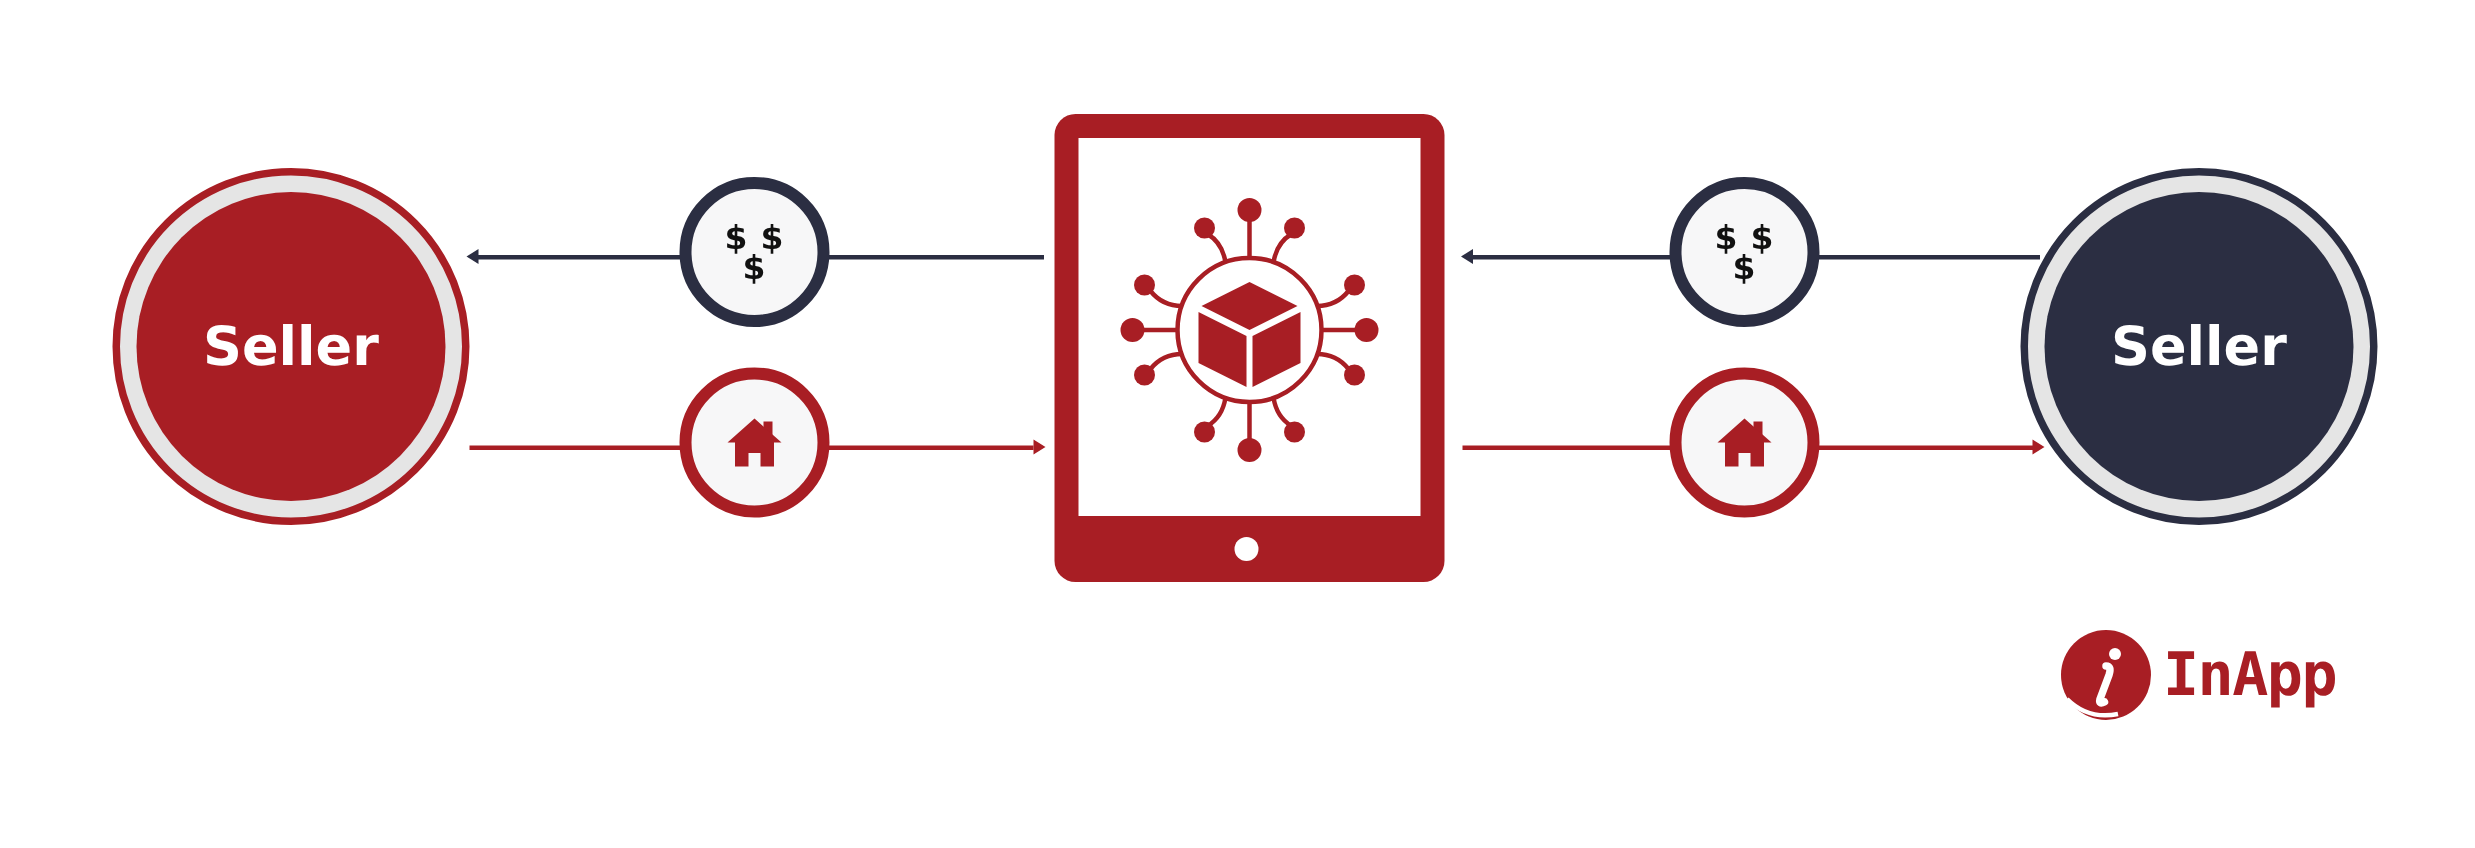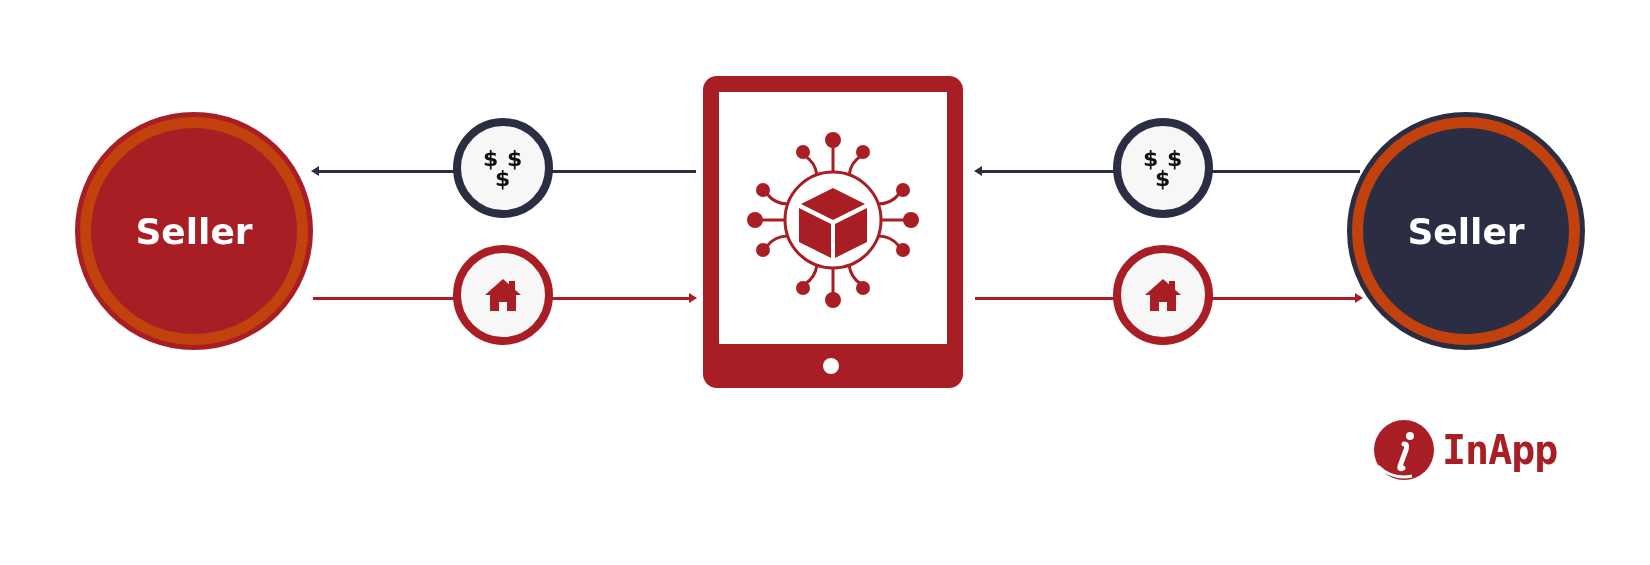--- a/index.html
+++ b/index.html
@@ -1,17 +1,17 @@
 <!DOCTYPE html>
 <html><head>
 <meta charset="utf-8">
 <style>
   html, body { margin:0; padding:0; background:#ffffff; }
   body { width:1650px; height:565px; position:relative; overflow:hidden; font-family:"DejaVu Sans", sans-serif; }
-  .party-outer { position:absolute; border-radius:50%; box-sizing:border-box; background:#c2410c; }
+  .party-outer { position:absolute; border-radius:50%; box-sizing:border-box; background:#e5e5e5; }
   .party-inner { position:absolute; border-radius:50%; display:flex; align-items:center; justify-content:center; color:#fff; font-weight:bold; font-size:36px; }
   .node { position:absolute; width:100px; height:100px; border-radius:50%; box-sizing:border-box; background:#f7f7f8; border:8px solid; display:flex; align-items:center; justify-content:center; }
   .line { position:absolute; height:3px; }
   .arrow-l { position:absolute; width:0; height:0; border-top:5px solid transparent; border-bottom:5px solid transparent; }
   .arrow-r { position:absolute; width:0; height:0; border-top:5px solid transparent; border-bottom:5px solid transparent; }
   .tablet { position:absolute; left:703px; top:76px; width:260px; height:312px; background:#a81e24; border-radius:14px; }
   .screen { position:absolute; left:16px; top:16px; width:228px; height:252px; background:#fff; }
   .home-btn { position:absolute; left:120px; top:282px; width:16px; height:16px; border-radius:50%; background:#fff; }
   .logo { position:absolute; left:1372px; top:418px; display:flex; align-items:center; }
   .logo-text { font-family:"DejaVu Sans Mono", monospace; font-weight:bold; font-size:40px; color:#a81e24; margin-left:6px; letter-spacing:-1px; }

